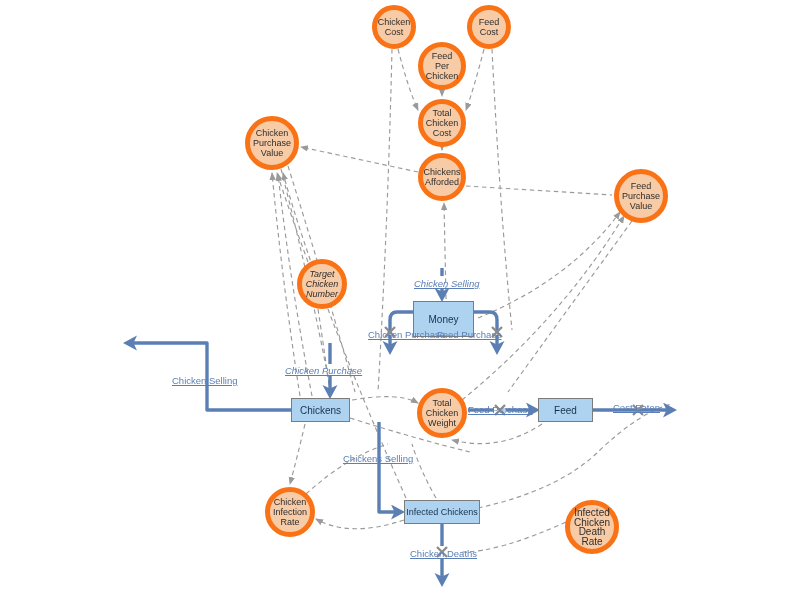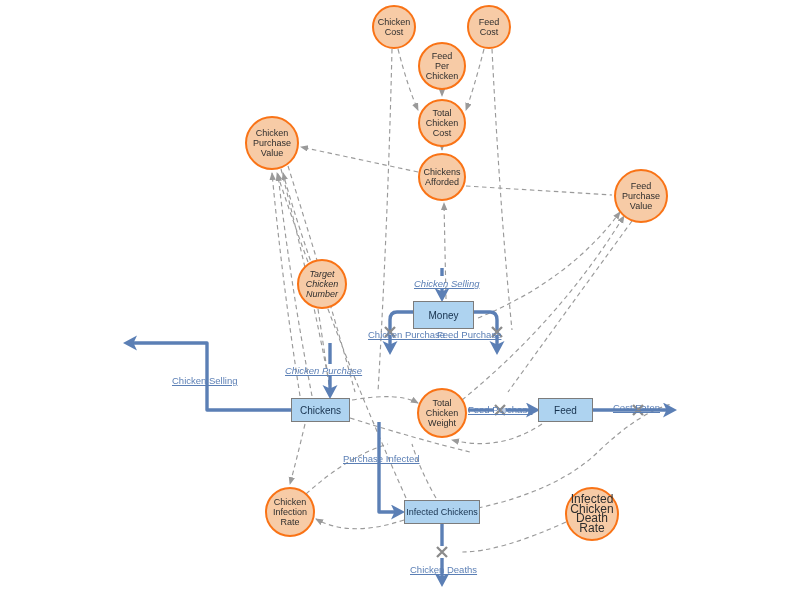--- a/index.html
+++ b/index.html
@@ -1,21 +1,21 @@
 <!DOCTYPE html>
 <html><head>
 <meta charset="utf-8">
 <style>
   html,body{margin:0;padding:0;background:#ffffff;}
   #stage{position:relative;width:800px;height:600px;background:#ffffff;
          font-family:"Liberation Sans",sans-serif;overflow:hidden;}
   svg#wires{position:absolute;left:0;top:0;width:800px;height:600px;}
   .node{position:absolute;box-sizing:border-box;display:flex;align-items:center;
         justify-content:center;text-align:center;color:#2e2e2e;}
-  .aux{border:2px solid #f97316;background:#f7cba6;border-radius:50%;
+  .aux{border:5px solid #f97316;background:#f7cba6;border-radius:50%;
        font-size:9px;line-height:10px;}
   .stock{border:1px solid #7c7c7c;background:#aed3f0;font-size:10px;
          line-height:11px;color:#16314d;}
   .flabel{position:absolute;font-size:9.5px;color:#5b7fb5;white-space:nowrap;text-decoration:underline;}
   .flabel.i{font-style:italic;}
 </style>
 </head>
 <body>
 
 <div id="stage">
@@ -125,21 +125,21 @@
       </g>
       <g>
         <path d="M633,405 L643,415 M643,405 L633,415" stroke="#8b8b8b" stroke-width="2.3"></path>
       </g>
       <g>
         <path d="M437,547 L447,557 M447,547 L437,557" stroke="#8b8b8b" stroke-width="2.3"></path>
       </g>
     </g>
   </svg>
 
-  <div class="node stock" style="left:413px;top:301px;width:61px;height:28px;">
+  <div class="node stock" style="left:413px;top:301px;width:61px;height:36px;">
     <span>Money</span>
   </div>
   <div class="node stock" style="left:291px;top:398px;width:59px;height:24px;">
     <span>Chickens</span>
   </div>
   <div class="node stock" style="left:538px;top:398px;width:55px;height:24px;">
     <span>Feed</span>
   </div>
   <div class="node stock" style="left:404px;top:500px;width:76px;height:24px;font-size:9px;align-items:center;">
     <span>Infected Chickens</span>
@@ -185,30 +185,30 @@
   <div class="node aux" style="left:417px;top:388px;width:50px;height:50px;">
     <span style="white-space:pre-line;">Total
 Chicken
 Weight</span>
   </div>
   <div class="node aux" style="left:265px;top:487px;width:50px;height:50px;">
     <span style="white-space:pre-line;">Chicken
 Infection
 Rate</span>
   </div>
-  <div class="node aux" style="left:565px;top:487px;width:54px;height:54px;font-size:12px;line-height:9.5px;align-items:center;">
+  <div class="node aux" style="left:565px;top:500px;width:54px;height:54px;font-size:10px;line-height:9.5px;align-items:center;">
     <span style="white-space:pre-line;">Infected
 Chicken
 Death
 Rate</span>
   </div>
 
   <div class="flabel" style="left:172px;top:375px;">Chicken Selling</div>
   <div class="flabel i" style="left:414px;top:278px;">Chicken Selling</div>
   <div class="flabel" style="left:368px;top:329px;">Chicken Purchase</div>
   <div class="flabel" style="left:437px;top:329px;">Feed Purchase</div>
   <div class="flabel i" style="left:285px;top:365px;">Chicken Purchase</div>
   <div class="flabel" style="left:468px;top:404px;">Feed Purchase</div>
   <div class="flabel" style="left:613px;top:402px;">Cost Eaten</div>
-  <div class="flabel" style="left:343px;top:453px;">Purchase Infected</div>
-  <div class="flabel" style="left:410px;top:548px;margin-top:16px;">Chicken Deaths</div>
+  <div class="flabel" style="left:343px;top:453px;">Chickens Selling</div>
+  <div class="flabel" style="left:410px;top:548px;">Chicken Deaths</div>
 
 </div>
 
 </body></html>

